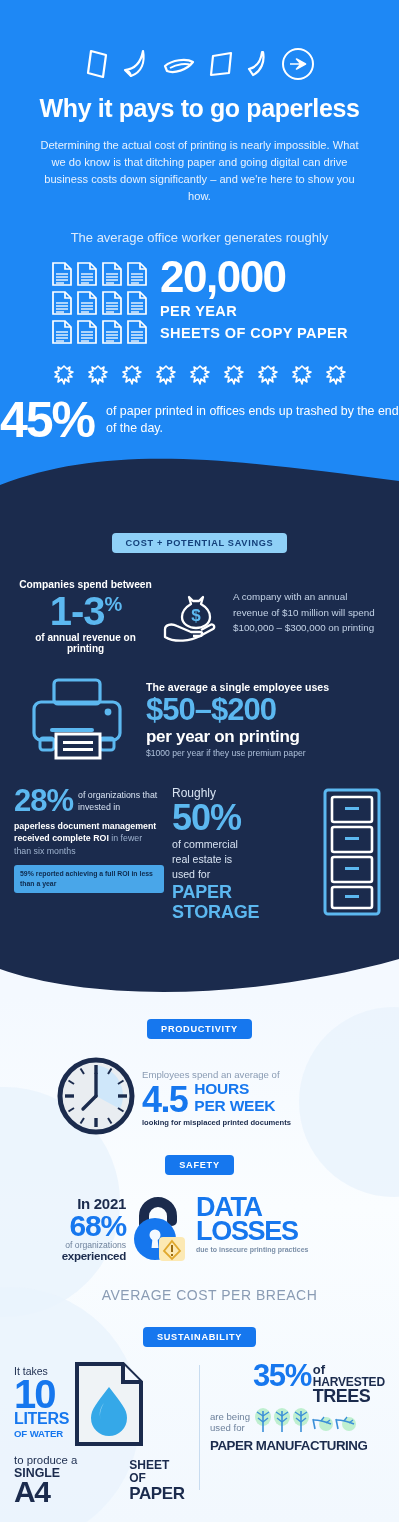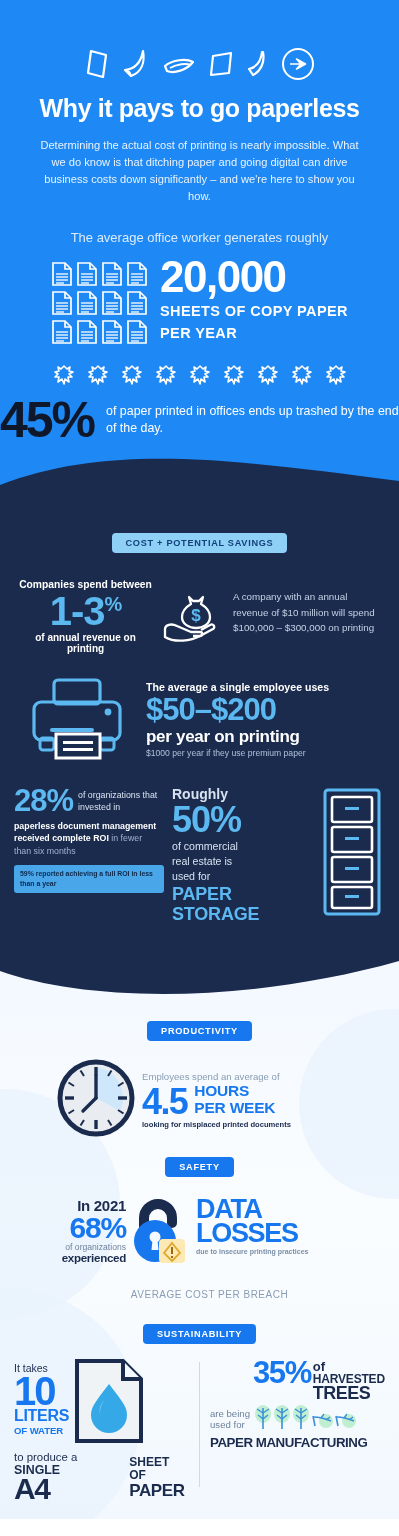--- a/index.html
+++ b/index.html
@@ -55,21 +55,21 @@
   
   .crumple-row {
     display: flex; justify-content: center; align-items: center;
     gap: 14px; padding: 16px 0 6px;
   }
   .pct45-row {
     display: flex; justify-content: center; align-items: center; gap: 12px;
     padding: 0 0 56px;
   }
   .pct45 {
-    color: #0f172a; font-size: 50px; font-weight: bold; letter-spacing: -2px;
+    color: #ffffff; font-size: 50px; font-weight: bold; letter-spacing: -2px;
     line-height: 1;
   }
   .pct45-txt { color: #fff; font-size: 12.4px; line-height: 1.42; }
 
   
   .curve-hero-dark { display: block; width: 399px; margin-top: -46px; }
 
   
   .dark {
     background: #1B2B4D; padding: 6px 0 0; position: relative;
@@ -116,21 +116,21 @@
   .c28 .body { font-size: 8.8px; line-height: 1.42; padding-top: 3px; }
   .c28 .body b { color: #fff; }
   .c28 .body span { color: #9FB3CF; }
   .c28 .badge {
     background: #49A6E9; color: #0E2A4D; font-size: 6.9px; font-weight: bold;
     line-height: 1.45; border-radius: 3px; padding: 4px 6px; margin-top: 8px;
     display: block;
   }
   .c50 { flex: 1; display: flex; align-items: flex-start; gap: 6px; }
   .c50 .txt { flex: 1; }
-  .c50 .rough { color: #D7E2F1; font-size: 14px; font-weight: bold; }
+  .c50 .rough { color: #D7E2F1; font-size: 12px; }
   .c50 .n {
     color: #5CB8F0; font-size: 36px; font-weight: bold; letter-spacing: -1px;
     line-height: 1.02;
   }
   .c50 .l { color: #D7E2F1; font-size: 10.6px; line-height: 1.42; }
   .c50 .big { color: #5CB8F0; font-size: 18px; font-weight: bold; letter-spacing: -0.2px; line-height: 1.12; }
   .cabinet-wrap { width: 62px; padding-top: 2px; }
   .dark-bottom-pad { height: 34px; }
 
   .curve-dark-light { display: block; width: 399px; margin-top: -2px; }
@@ -157,21 +157,21 @@
   .sf-left { width: 104px; text-align: right; }
   .sf-left .y { color: #1B2B4D; font-size: 15px; font-weight: bold; letter-spacing: -0.3px; }
   .sf-left .n { color: #1677EE; font-size: 30px; font-weight: bold; letter-spacing: -1.2px; line-height: 0.95; }
   .sf-left .t1 { color: #6E829C; font-size: 8.6px; line-height: 1.2; }
   .sf-left .t2 { color: #1B2B4D; font-size: 11.6px; font-weight: bold; letter-spacing: -0.3px; line-height: 1.1; }
   .sf-right { flex: 1; }
   .sf-right .dl { color: #1677EE; font-size: 27px; font-weight: bold; letter-spacing: -1.3px; line-height: 0.92; }
   .sf-right .dsub { color: #7B8FA8; font-size: 7px; font-weight: bold; padding-top: 2px; }
 
   .breach { text-align: center; padding: 18px 0 0; }
-  .breach .lbl { color: #8A9CB4; font-size: 10px; letter-spacing: 0.5px; padding-left: 20px; }
+  .breach .lbl { color: #8A9CB4; font-size: 14px; letter-spacing: 0.5px; padding-left: 20px; }
   .breach .amt { color: #1677EE; font-size: 28px; font-weight: bold; letter-spacing: -1px; }
   .breach .amt sup { font-size: 16px; vertical-align: 9px; }
 
   .sus-wrap { padding: 24px 0 0; }
   .sus-row { display: flex; align-items: stretch; padding: 14px 14px 0; gap: 10px; }
   .sus-l { width: 175px; display: flex; flex-direction: column; }
   .sus-l-top { display: flex; align-items: flex-start; gap: 4px; }
   .sus-l-txt { padding-top: 4px; }
   .sus-l .ittakes { color: #1B2B4D; font-size: 10.5px; }
   .sus-l .n { color: #1677EE; font-size: 40px; font-weight: bold; letter-spacing: -2px; line-height: 0.86; }
@@ -361,22 +361,22 @@
     <line x1="5" y1="13" x2="17" y2="13"></line>
                 <line x1="5" y1="16" x2="17" y2="16"></line>
     <line x1="5" y1="19" x2="17" y2="19"></line>
                 <line x1="5" y1="22" x2="13" y2="22"></line>
   </g>
             </svg></span>
         </div>
       <div>
         <div class="big-10000">20,000</div>
         <div class="sheets-cap">
+          <div>PER YEAR</div>
           <div>SHEETS OF COPY PAPER</div>
-          <div>PER YEAR</div>
         </div>
       </div>
     </div>
 
     <div class="crumple-row" id="crumple-row">
         <span><svg width="20" height="20" viewBox="0 0 20 20">
   <path d="M10 1 L13 4 L16 2 L15 6 L19 7 L15 9 L18 12 L14 12 L15 17 L11 14 L10 19 L8 14 L4 17 L5 12 L1 12 L4 9 L1 7 L5 6 L4 2 L7 4 Z" fill="none" stroke="#fff" stroke-width="1.6" stroke-linejoin="round"></path>
           </svg></span>
         <span><svg width="20" height="20" viewBox="0 0 20 20">
   <path d="M10 1 L13 4 L16 2 L15 6 L19 7 L15 9 L18 12 L14 12 L15 17 L11 14 L10 19 L8 14 L4 17 L5 12 L1 12 L4 9 L1 7 L5 6 L4 2 L7 4 Z" fill="none" stroke="#fff" stroke-width="1.6" stroke-linejoin="round"></path>

